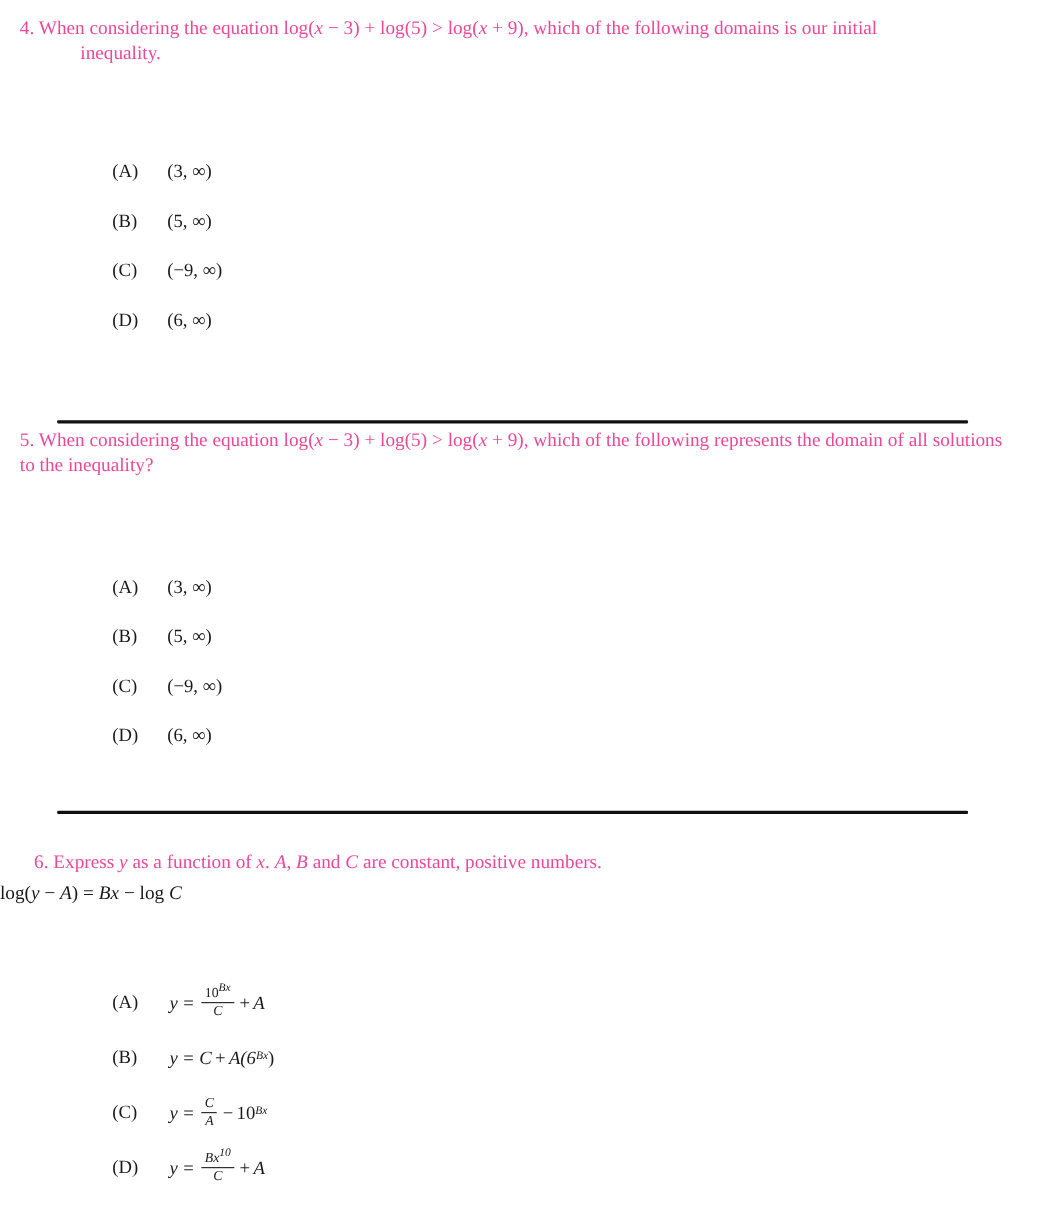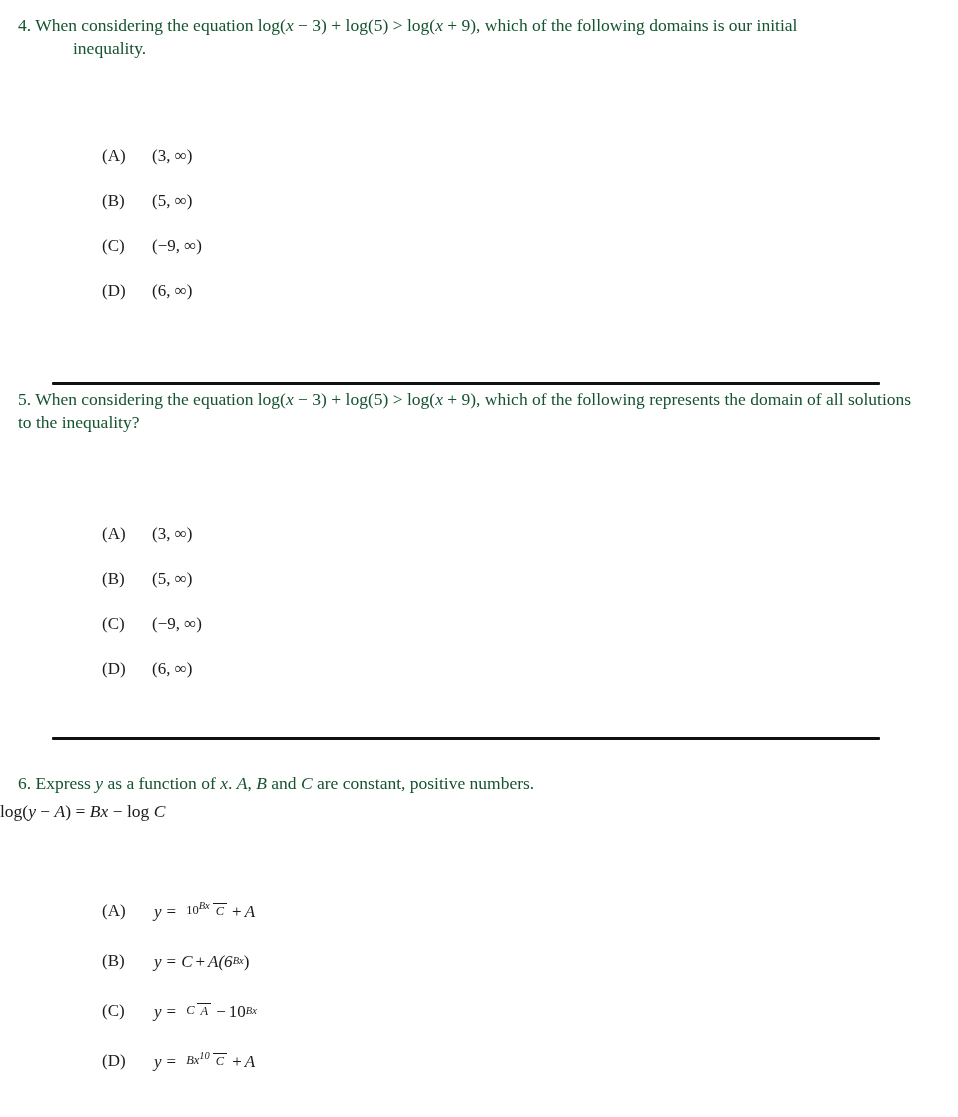--- a/index.html
+++ b/index.html
@@ -23,39 +23,39 @@
 
   
   .question {
     position: absolute;
     left: 0;
     width: 958px;
   }
   .qtext {
     font-size: 17.5px;
     line-height: 23px;
-    color: #14532d;
+    color: #ec4899;
   }
   .q4 { top: 14px; }
   .q4 .qtext {
     padding-left: 18px;
     padding-right: 60px;
     text-indent: 0;
   }
   .q4 .line2 {
     padding-left: 55px;
   }
   .q5 { top: 388px; }
   .q5 .qtext {
     padding-left: 18px;
     padding-right: 40px;
   }
   .q6 { top: 772px; }
   .q6 .qtext {
-    padding-left: 18px;
+    padding-left: 31px;
   }
 
   
   .mv {
     font-style: italic;
     font-family: "Liberation Serif", "DejaVu Serif", serif;
   }
   .op { font-style: normal; }
 
   
@@ -115,21 +115,21 @@
   .mrow .eqsign {
     font-style: normal;
     margin: 0 5px;
   }
   .mrow .plus {
     font-style: normal;
     margin: 0 3px 0 3px;
   }
   .frac {
     display: inline-flex;
-    flex-direction: row;
+    flex-direction: column;
     align-items: center;
     vertical-align: middle;
     margin: 0 2px;
     line-height: 1.05;
   }
   .frac .num {
     font-size: 12.5px;
     font-style: italic;
     padding: 0 3px 1px 3px;
   }

